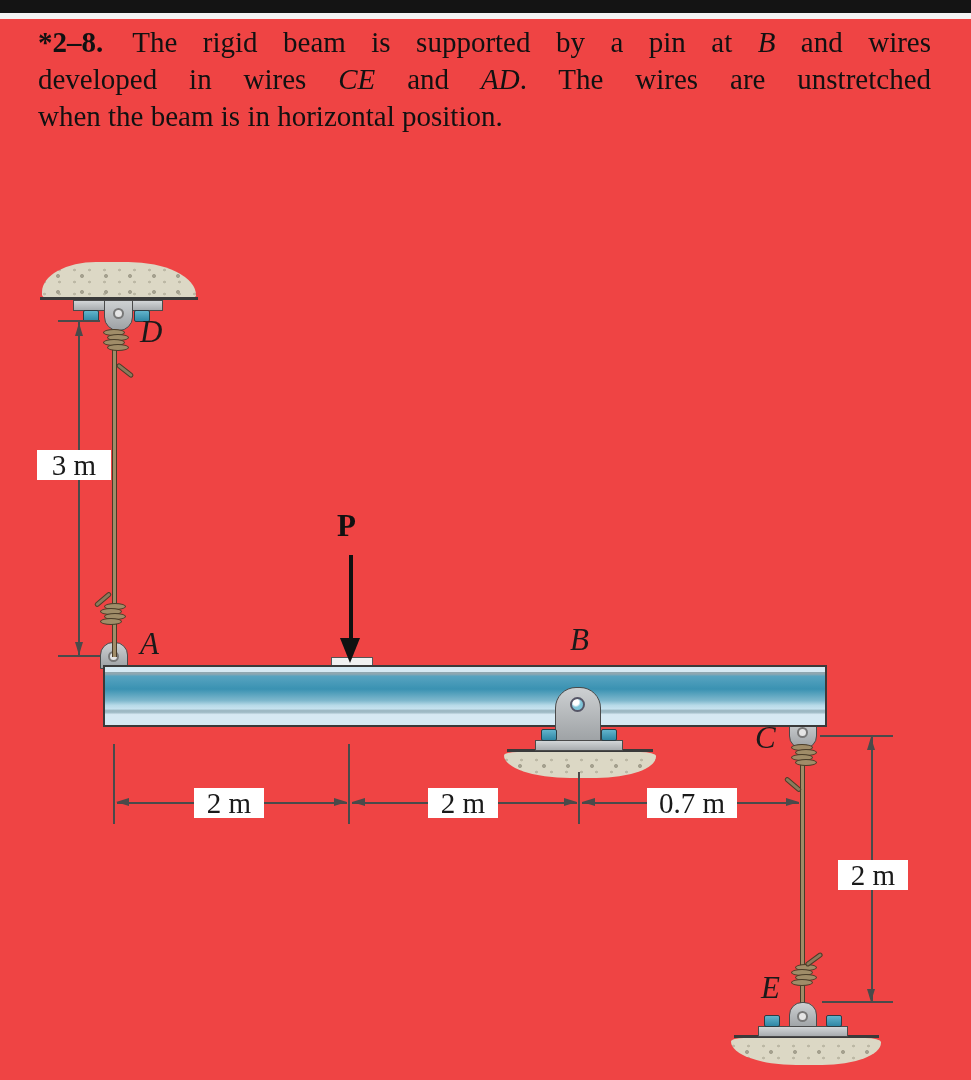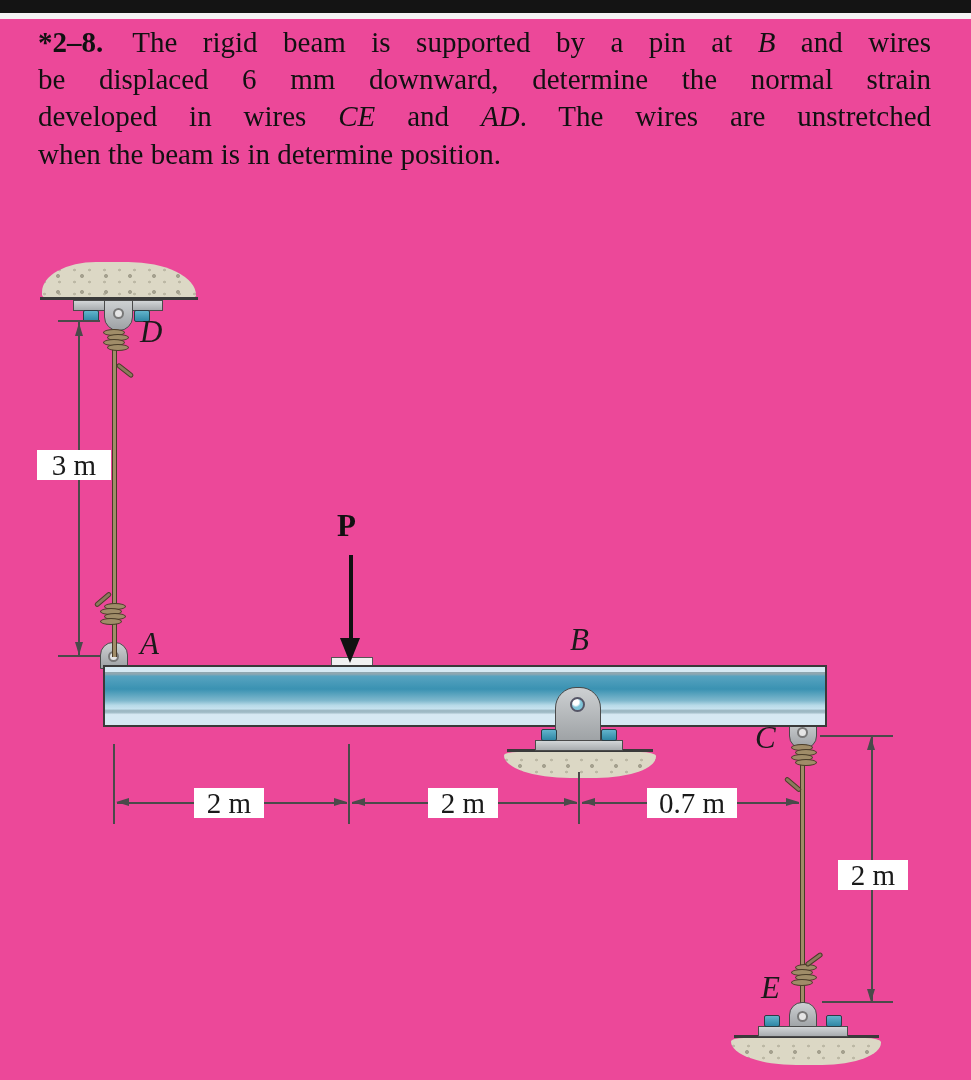--- a/index.html
+++ b/index.html
@@ -1,20 +1,20 @@
 <!DOCTYPE html>
 <html><head>
 <meta charset="utf-8">
 <style>
   * { box-sizing: border-box; margin: 0; padding: 0; }
   html,body { background:#ffffff; }
   #stage {
     position: relative;
     width: 971px; height: 1080px;
-    background: #ec4899;
+    background: #ef4444;
     overflow: hidden;
     font-family: "Liberation Serif", "DejaVu Serif", serif;
   }
   .abs { position: absolute; }
 
   
   .topbar { left:0; top:0; width:971px; height:13px; background:#141414; }
   .topstrip { left:0; top:13px; width:971px; height:6px; background:#f3f3f3; }
 
   
@@ -121,23 +121,22 @@
 </head>
 <body>
 
 <div id="stage">
 
   <div class="abs topbar"></div>
   <div class="abs topstrip"></div>
 
   <div class="abs prob">
     <div class="pline"><span class="seg-b">*2–8.</span><span class="seg-n">  The rigid beam is supported by a pin at </span><span class="seg-i">B</span><span class="seg-n"> and wires</span></div>
-    <div class="pline"><span class="seg-n">be displaced 6 mm downward, determine the normal strain</span></div>
     <div class="pline"><span class="seg-n">developed in wires </span><span class="seg-i">CE</span><span class="seg-n"> and </span><span class="seg-i">AD</span><span class="seg-n">. The wires are unstretched</span></div>
-    <div class="pline last"><span class="seg-n">when the beam is in determine position.</span></div>
+    <div class="pline last"><span class="seg-n">when the beam is in horizontal position.</span></div>
   </div>
 
   <div>
 
     <div class="abs concrete blob-top" style="left:42px; top:262px; width:154px; height:38px;"></div>
     <div class="abs gline" style="left:40px; top:297px; width:158px;"></div>
     <div class="abs plate" style="left:73px; top:300px; width:90px; height:11px;"></div>
     <div class="abs bolt" style="left:83px; top:310px;"></div>
     <div class="abs bolt" style="left:134px; top:310px;"></div>
     <div class="abs lug" style="left:104px; top:300px; width:29px; height:31px; border-radius:0 0 14px 14px; z-index:3;">

